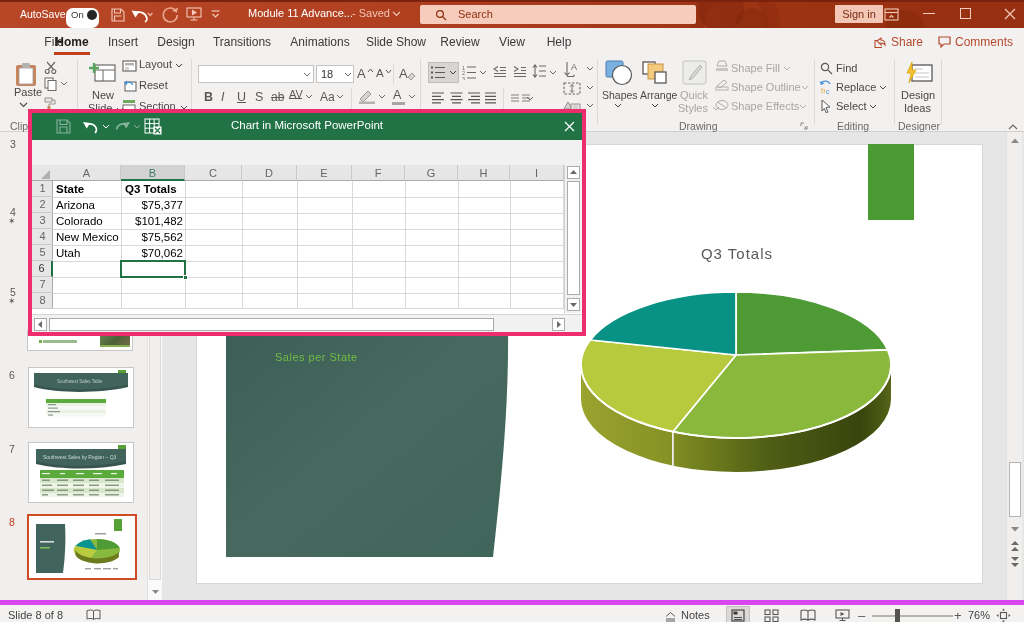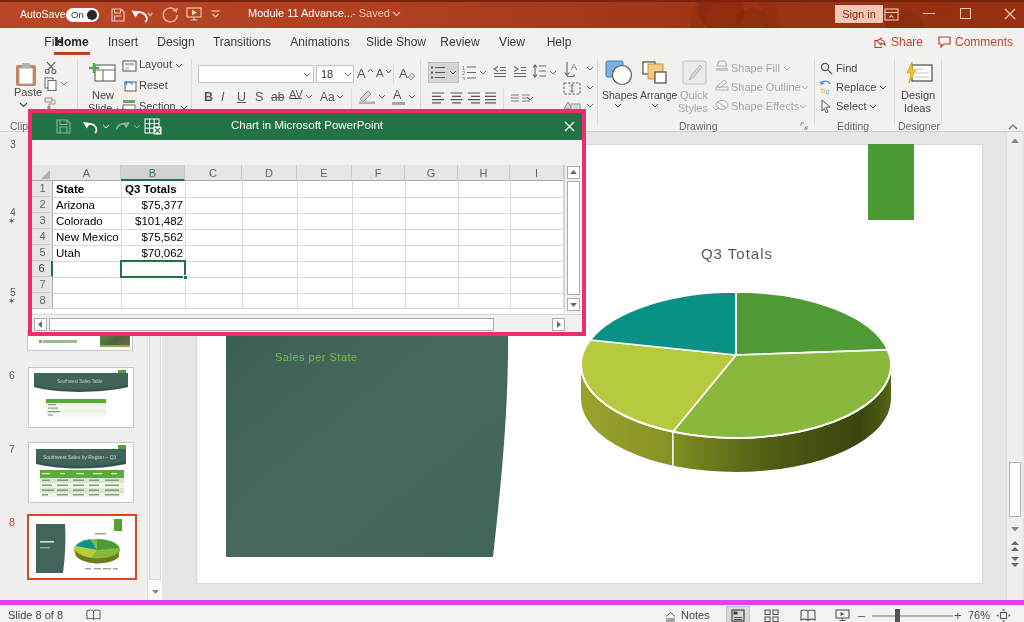--- a/index.html
+++ b/index.html
@@ -40,21 +40,21 @@
 <div id="stage">
 
   <div class="abs" id="titlebar">
     <div style="position:absolute;left:698px;top:-14px;width:46px;height:46px;border-radius:50%;background:rgba(120,32,8,0.35);"></div>
     <div style="position:absolute;left:735px;top:8px;width:34px;height:34px;border-radius:50%;background:rgba(120,32,8,0.3);"></div>
     <div style="position:absolute;left:885px;top:10px;width:40px;height:40px;border-radius:50%;background:rgba(120,32,8,0.3);"></div>
     <div style="position:absolute;left:920px;top:-18px;width:36px;height:36px;border-radius:50%;background:rgba(150,45,15,0.5);"></div>
     <div style="position:absolute;left:690px;top:-20px;width:90px;height:90px;border-radius:50%;border:14px solid rgba(125,34,9,0.25);"></div>
     <div style="position:absolute;left:0;top:0;width:1024px;height:2px;background:#7a220d;"></div>
     <div class="tb" style="left:20px;top:8px;font-size:10.5px;">AutoSave</div>
-    <div style="position:absolute;left:66px;top:8px;width:33px;height:14px;background:#fff;border-radius:7px;">
+    <div style="position:absolute;left:66px;top:8px;width:33px;height:20px;background:#fff;border-radius:7px;">
       <span style="position:absolute;left:5px;top:1px;font-size:9.5px;color:#333;">On</span>
       <span style="position:absolute;right:2px;top:2px;width:10px;height:10px;border-radius:50%;background:#262626;"></span>
     </div>
 
     <svg class="abs" style="left:111px;top:8px" width="15" height="14" viewBox="0 0 15 14">
       <g fill="none" stroke="#f4c9b8" stroke-width="1.1">
         <path d="M1 1 h9 l3 3 v9 h-12 z"></path>
           <path d="M3.5 1 v4 h6 v-4"></path>
           <path d="M3.5 13 v-5 h7"></path>
       </g>
@@ -78,20 +78,27 @@
     <svg class="abs" style="left:210px;top:10px" width="11" height="8" viewBox="0 0 11 8">
       <path d="M1.5 1 h8" stroke="#f4c9b8" stroke-width="1.2"></path>
       <path d="M2.5 4 l3 3 3-3" fill="none" stroke="#f4c9b8" stroke-width="1.2"></path>
     </svg>
     <div class="tb" style="left:248px;top:7px;">Module 11 Advance...</div>
     <div class="tb" style="left:352px;top:7px;color:#f2c5b4;">- Saved</div>
     <svg class="abs" style="left:392px;top:11px" width="9" height="6" viewBox="0 0 9 6">
         <path d="M1 1 l3.5 3.5 L8 1" fill="none" stroke="#f2c5b4" stroke-width="1.2"></path>
       </svg>
 
+    <div style="position:absolute;left:420px;top:5px;width:276px;height:19px;background:#f6cdbc;border-radius:2px;">
+      <svg class="abs" style="left:15px;top:3.5px" width="12" height="12" viewBox="0 0 12 12">
+          <circle cx="5" cy="5" r="3.4" fill="none" stroke="#8f3010" stroke-width="1.2"></circle>
+          <path d="M7.6 7.6 L11 11" stroke="#8f3010" stroke-width="1.2"></path>
+        </svg>
+      <span style="position:absolute;left:38px;top:3px;font-size:11px;color:#8f3010;">Search</span>
+    </div>
 
     <div style="position:absolute;left:819px;top:5px;width:48px;height:18px;background:#f2c7b5;border-radius:1px;text-align:center;line-height:18px;font-size:11px;color:#7e2912;margin-left:16px;">Sign in</div>
     <svg class="abs" style="left:884px;top:8px" width="15" height="13" viewBox="0 0 15 13">
       <rect x="1" y="1" width="13" height="11" fill="none" stroke="#f4c9b8" stroke-width="1.1"></rect>
       <path d="M1 4.5 h13" stroke="#f4c9b8" stroke-width="1.1"></path>
       <path d="M5.5 9.5 l2-2 2 2" fill="none" stroke="#f4c9b8" stroke-width="1.1"></path>
     </svg>
     <div style="position:absolute;left:923px;top:13px;width:12px;height:1.3px;background:#f3cabb;"></div>
     <div style="position:absolute;left:960px;top:8px;width:11px;height:11px;border:1.1px solid #f3cabb;"></div>
     <svg class="abs" style="left:1004px;top:8px" width="12" height="12" viewBox="0 0 12 12">

